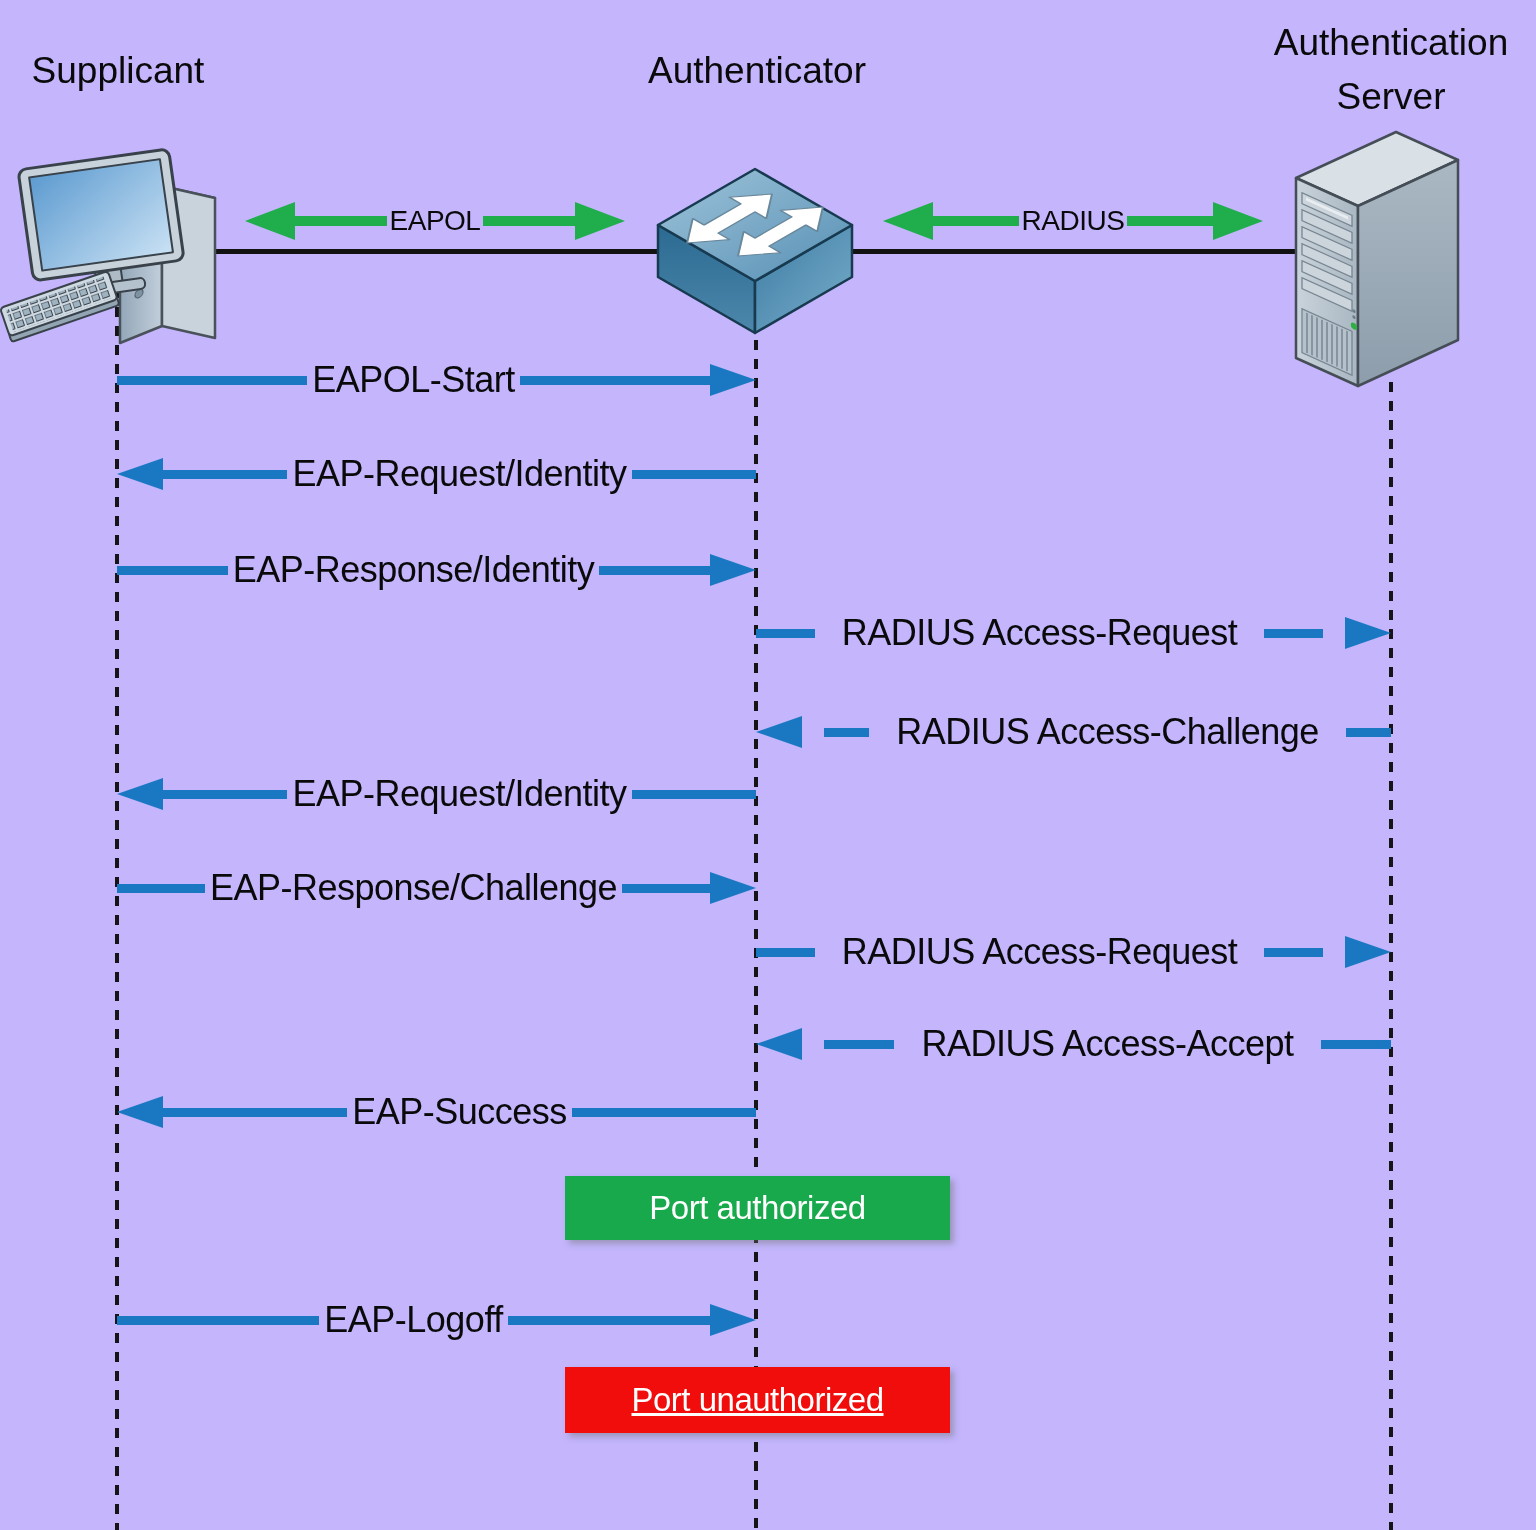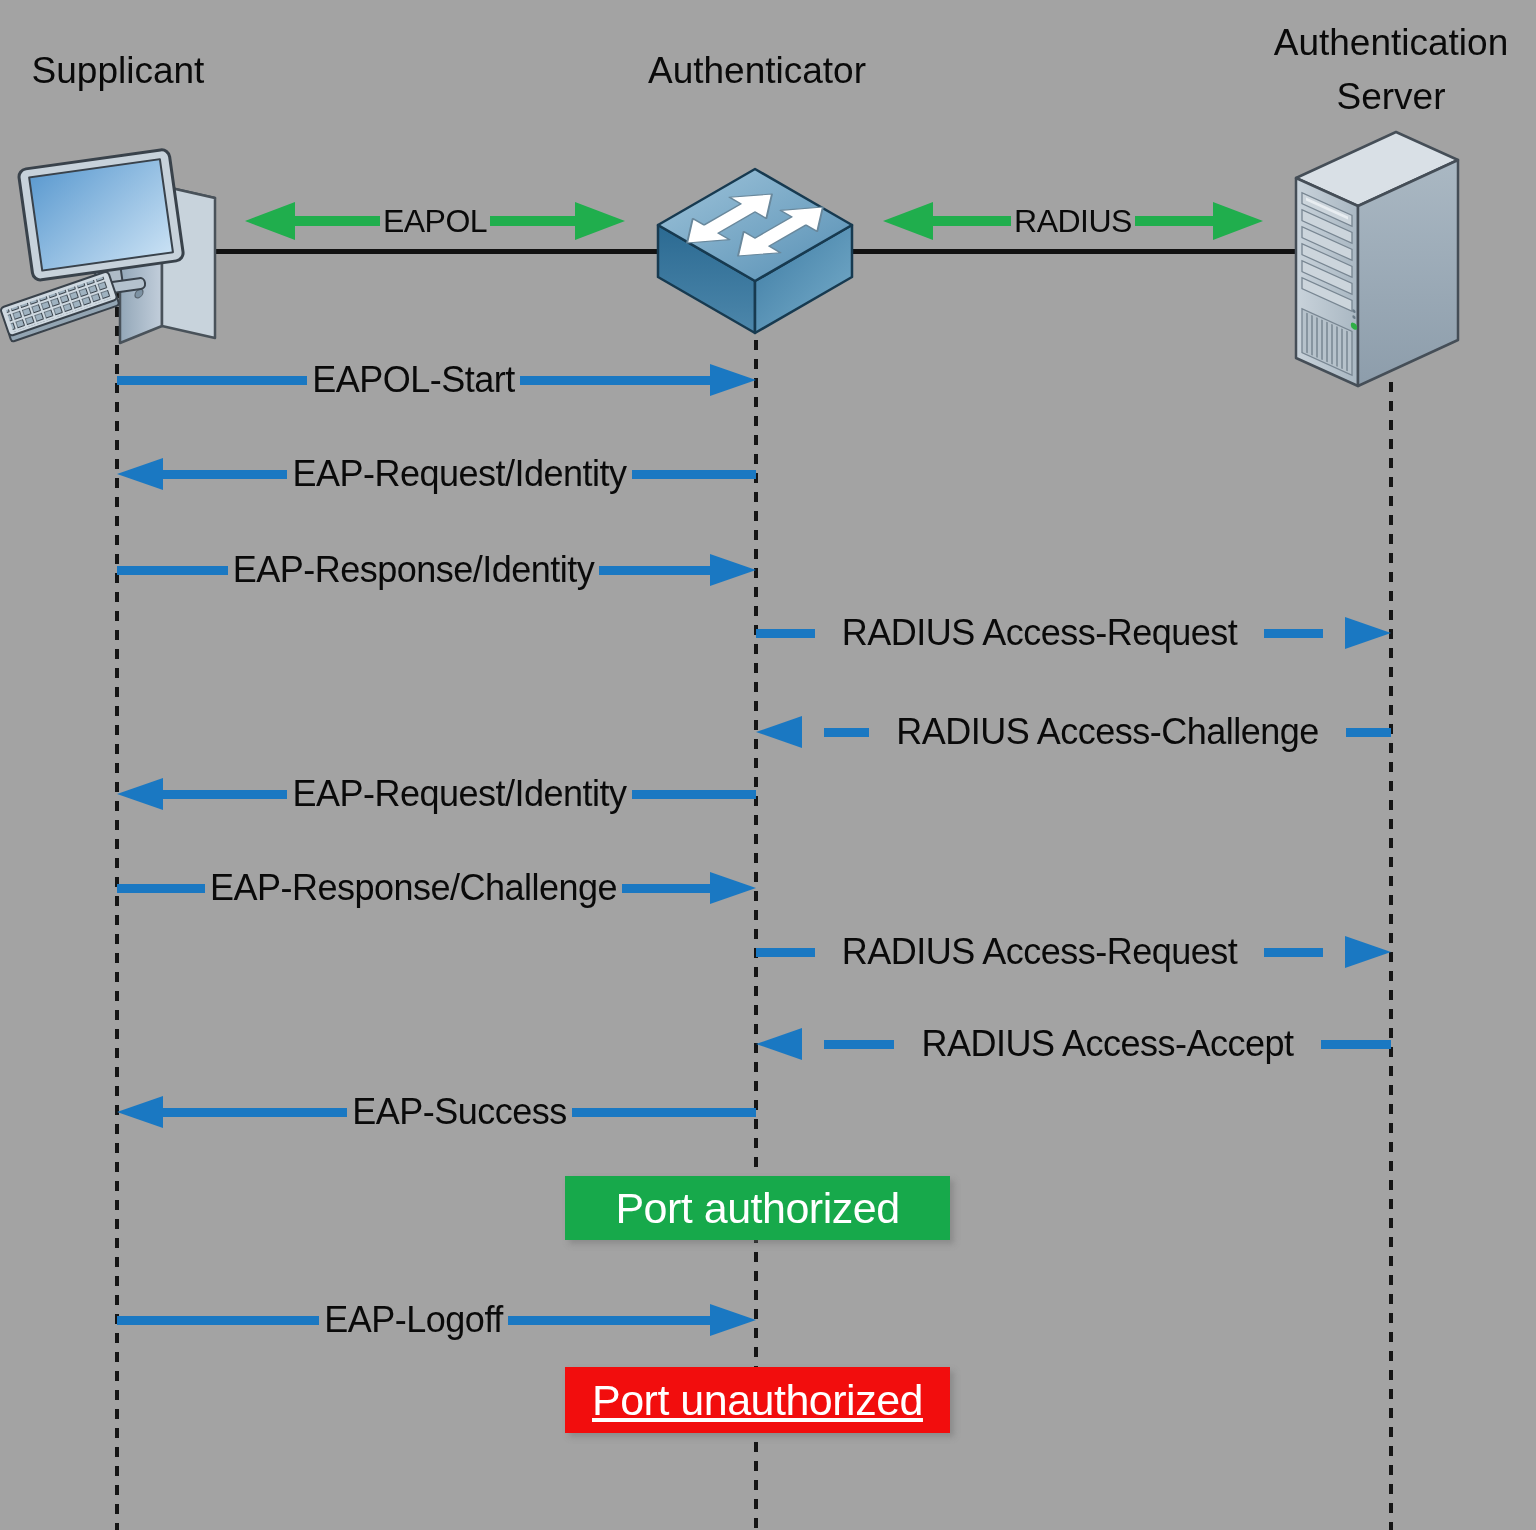--- a/index.html
+++ b/index.html
@@ -1,52 +1,52 @@
 <!DOCTYPE html>
 <html style="--message_arrow: #1a78c2; --link_arrow: #20ae4d; --authorized: #17a94b; --unauthorized: #f20d0d;"><head>
 <meta charset="utf-8">
 <style>
   html,body{margin:0;padding:0;background:#fff;}
   .canvas{
-    position:relative;width:1536px;height:1530px;background:#a3a3a3;overflow:hidden;
+    position:relative;width:1536px;height:1530px;background:#c4b5fd;overflow:hidden;
     font-family:"Liberation Sans",sans-serif;color:#0a0a0a;
   }
   
   .actor-label{
     position:absolute;transform:translateX(-50%);font-size:37px;line-height:1.45;
     text-align:center;white-space:nowrap;color:#0a0a0a;
   }
   .actor-label.wrap{white-space:normal;width:300px;}
   
   .link-line{position:absolute;left:215px;top:249px;width:1090px;height:5px;background:#121212;z-index:1;}
   
   .lifeline{
     position:absolute;width:4px;z-index:1;
     background:repeating-linear-gradient(to bottom,#151515 0 10px,transparent 10px 19px);
   }
   
   .glink{position:absolute;display:flex;align-items:center;height:46px;z-index:2;}
   .gline{flex:1;height:10px;background:var(--link_arrow);}
-  .glabel{font-size:32px;padding:0 3px;letter-spacing:-0.5px;white-space:nowrap;}
+  .glabel{font-size:28px;padding:0 3px;letter-spacing:-0.5px;white-space:nowrap;}
   .ghead{width:0;height:0;}
   .ghead.l{border-top:19px solid transparent;border-bottom:19px solid transparent;border-right:50px solid var(--link_arrow);}
   .ghead.r{border-top:19px solid transparent;border-bottom:19px solid transparent;border-left:50px solid var(--link_arrow);}
   
   .msg{position:absolute;display:flex;align-items:center;height:44px;z-index:2;}
   .lane-sa{left:117px;width:639px;}
   .lane-as{left:756px;width:635px;gap:22px;}
   .mline{flex:1;height:9px;background:var(--message_arrow);}
   .mlabel{font-size:36px;padding:0 5px;letter-spacing:-0.5px;white-space:nowrap;color:#0a0a0a;}
   .ahead{width:0;height:0;}
   .ahead.l{border-top:16px solid transparent;border-bottom:16px solid transparent;border-right:46px solid var(--message_arrow);}
   .ahead.r{border-top:16px solid transparent;border-bottom:16px solid transparent;border-left:46px solid var(--message_arrow);}
   
   .state-box{
     position:absolute;left:565px;width:385px;display:flex;align-items:center;justify-content:center;
-    color:#fff;font-size:43px;letter-spacing:-0.5px;z-index:3;
+    color:#fff;font-size:33px;letter-spacing:-0.5px;z-index:3;
     box-shadow:4px 4px 6px rgba(110,110,110,.45);
   }
   .state-box.authorized{top:1176px;height:64px;background:var(--authorized);}
   .state-box.unauthorized{top:1367px;height:66px;background:var(--unauthorized);text-decoration:underline;}
   
   .icon{position:absolute;z-index:2;}
 </style>
 </head>
 <body>
 

